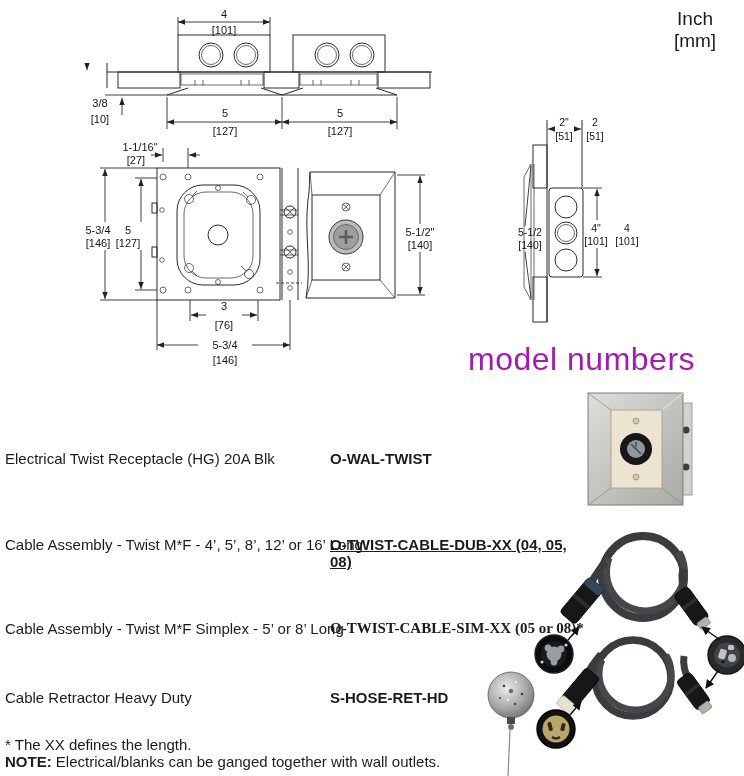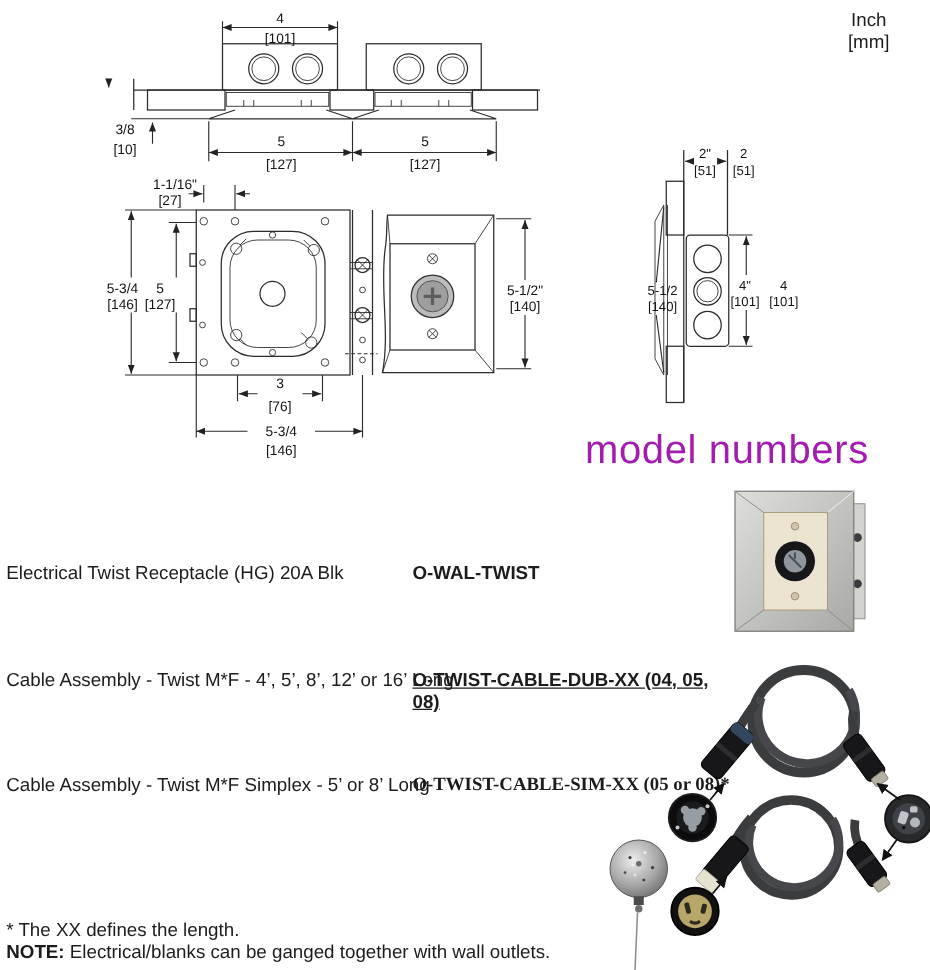--- a/index.html
+++ b/index.html
@@ -7,21 +7,21 @@
           font-family:"Liberation Sans",sans-serif;color:#1c1c1c;}
   .abs{position:absolute;}
   
   .ln{stroke:#2b2b2b;stroke-width:1;fill:none;}
   .thin{stroke:#2b2b2b;stroke-width:0.7;fill:none;}
   .dim{stroke:#2b2b2b;stroke-width:0.9;fill:none;}
   .dash{stroke:#2b2b2b;stroke-width:0.9;fill:none;stroke-dasharray:3 2;}
   .dtx{font:11px "Liberation Sans",sans-serif;fill:#141414;text-anchor:middle;}
   .dtx10{font:10.5px "Liberation Sans",sans-serif;fill:#141414;text-anchor:middle;}
   
-  .units{font-size:15px;line-height:1.15;text-align:center;width:70px;}
+  .units{font-size:19px;line-height:1.15;text-align:center;width:70px;}
   .heading{font-size:32px;font-weight:300;letter-spacing:.5px;color:#a21caf;}
   .prod-desc{font-size:15px;}
   .prod-model{font-size:15px;font-weight:bold;}
   .footnote{font-size:15px;}
   .footnote b{font-weight:bold;}
 </style>
 </head>
 <body>
 
 <div id="canvas">
@@ -251,20 +251,24 @@
     <span class="prod-model abs" style="left:325px;top:0;text-align:right;">O-WAL-TWIST</span>
   </div>
   <div class="abs" style="left:5px;top:536px;width:620px;">
     <span class="prod-desc">Cable Assembly - Twist M*F - 4’, 5’, 8’, 12’ or 16’ Long</span>
     <span class="prod-model abs" style="left:325px;top:0;width:260px;text-decoration:underline;">O-TWIST-CABLE-DUB-XX (04, 05, 08)</span>
   </div>
   <div class="abs" style="left:5px;top:620px;width:620px;">
     <span class="prod-desc">Cable Assembly - Twist M*F Simplex - 5’ or 8’ Long</span>
     <span class="prod-model abs" style="left:325px;top:0;width:260px;font-family:Liberation Serif, serif;">O-TWIST-CABLE-SIM-XX (05 or 08)*</span>
   </div>
+  <div class="abs" style="left:5px;top:689px;width:620px;">
+    <span class="prod-desc">Cable Retractor Heavy Duty</span>
+    <span class="prod-model abs" style="left:325px;top:0;">S-HOSE-RET-HD</span>
+  </div>
 
   <div class="abs footnote" style="left:5px;top:736px;">* The XX defines the length.</div>
   <div class="abs footnote" style="left:5px;top:753px;">
     <b>NOTE:</b><span> Electrical/blanks can be ganged together with wall outlets.</span>
   </div>
 
   <svg class="abs" style="left:478px;top:386px;" width="266" height="390" viewBox="0 0 266 390">
     <defs>
       <linearGradient id="metal" x1="0" y1="0" x2="1" y2="1">
         <stop offset="0" stop-color="#dededa"></stop>

